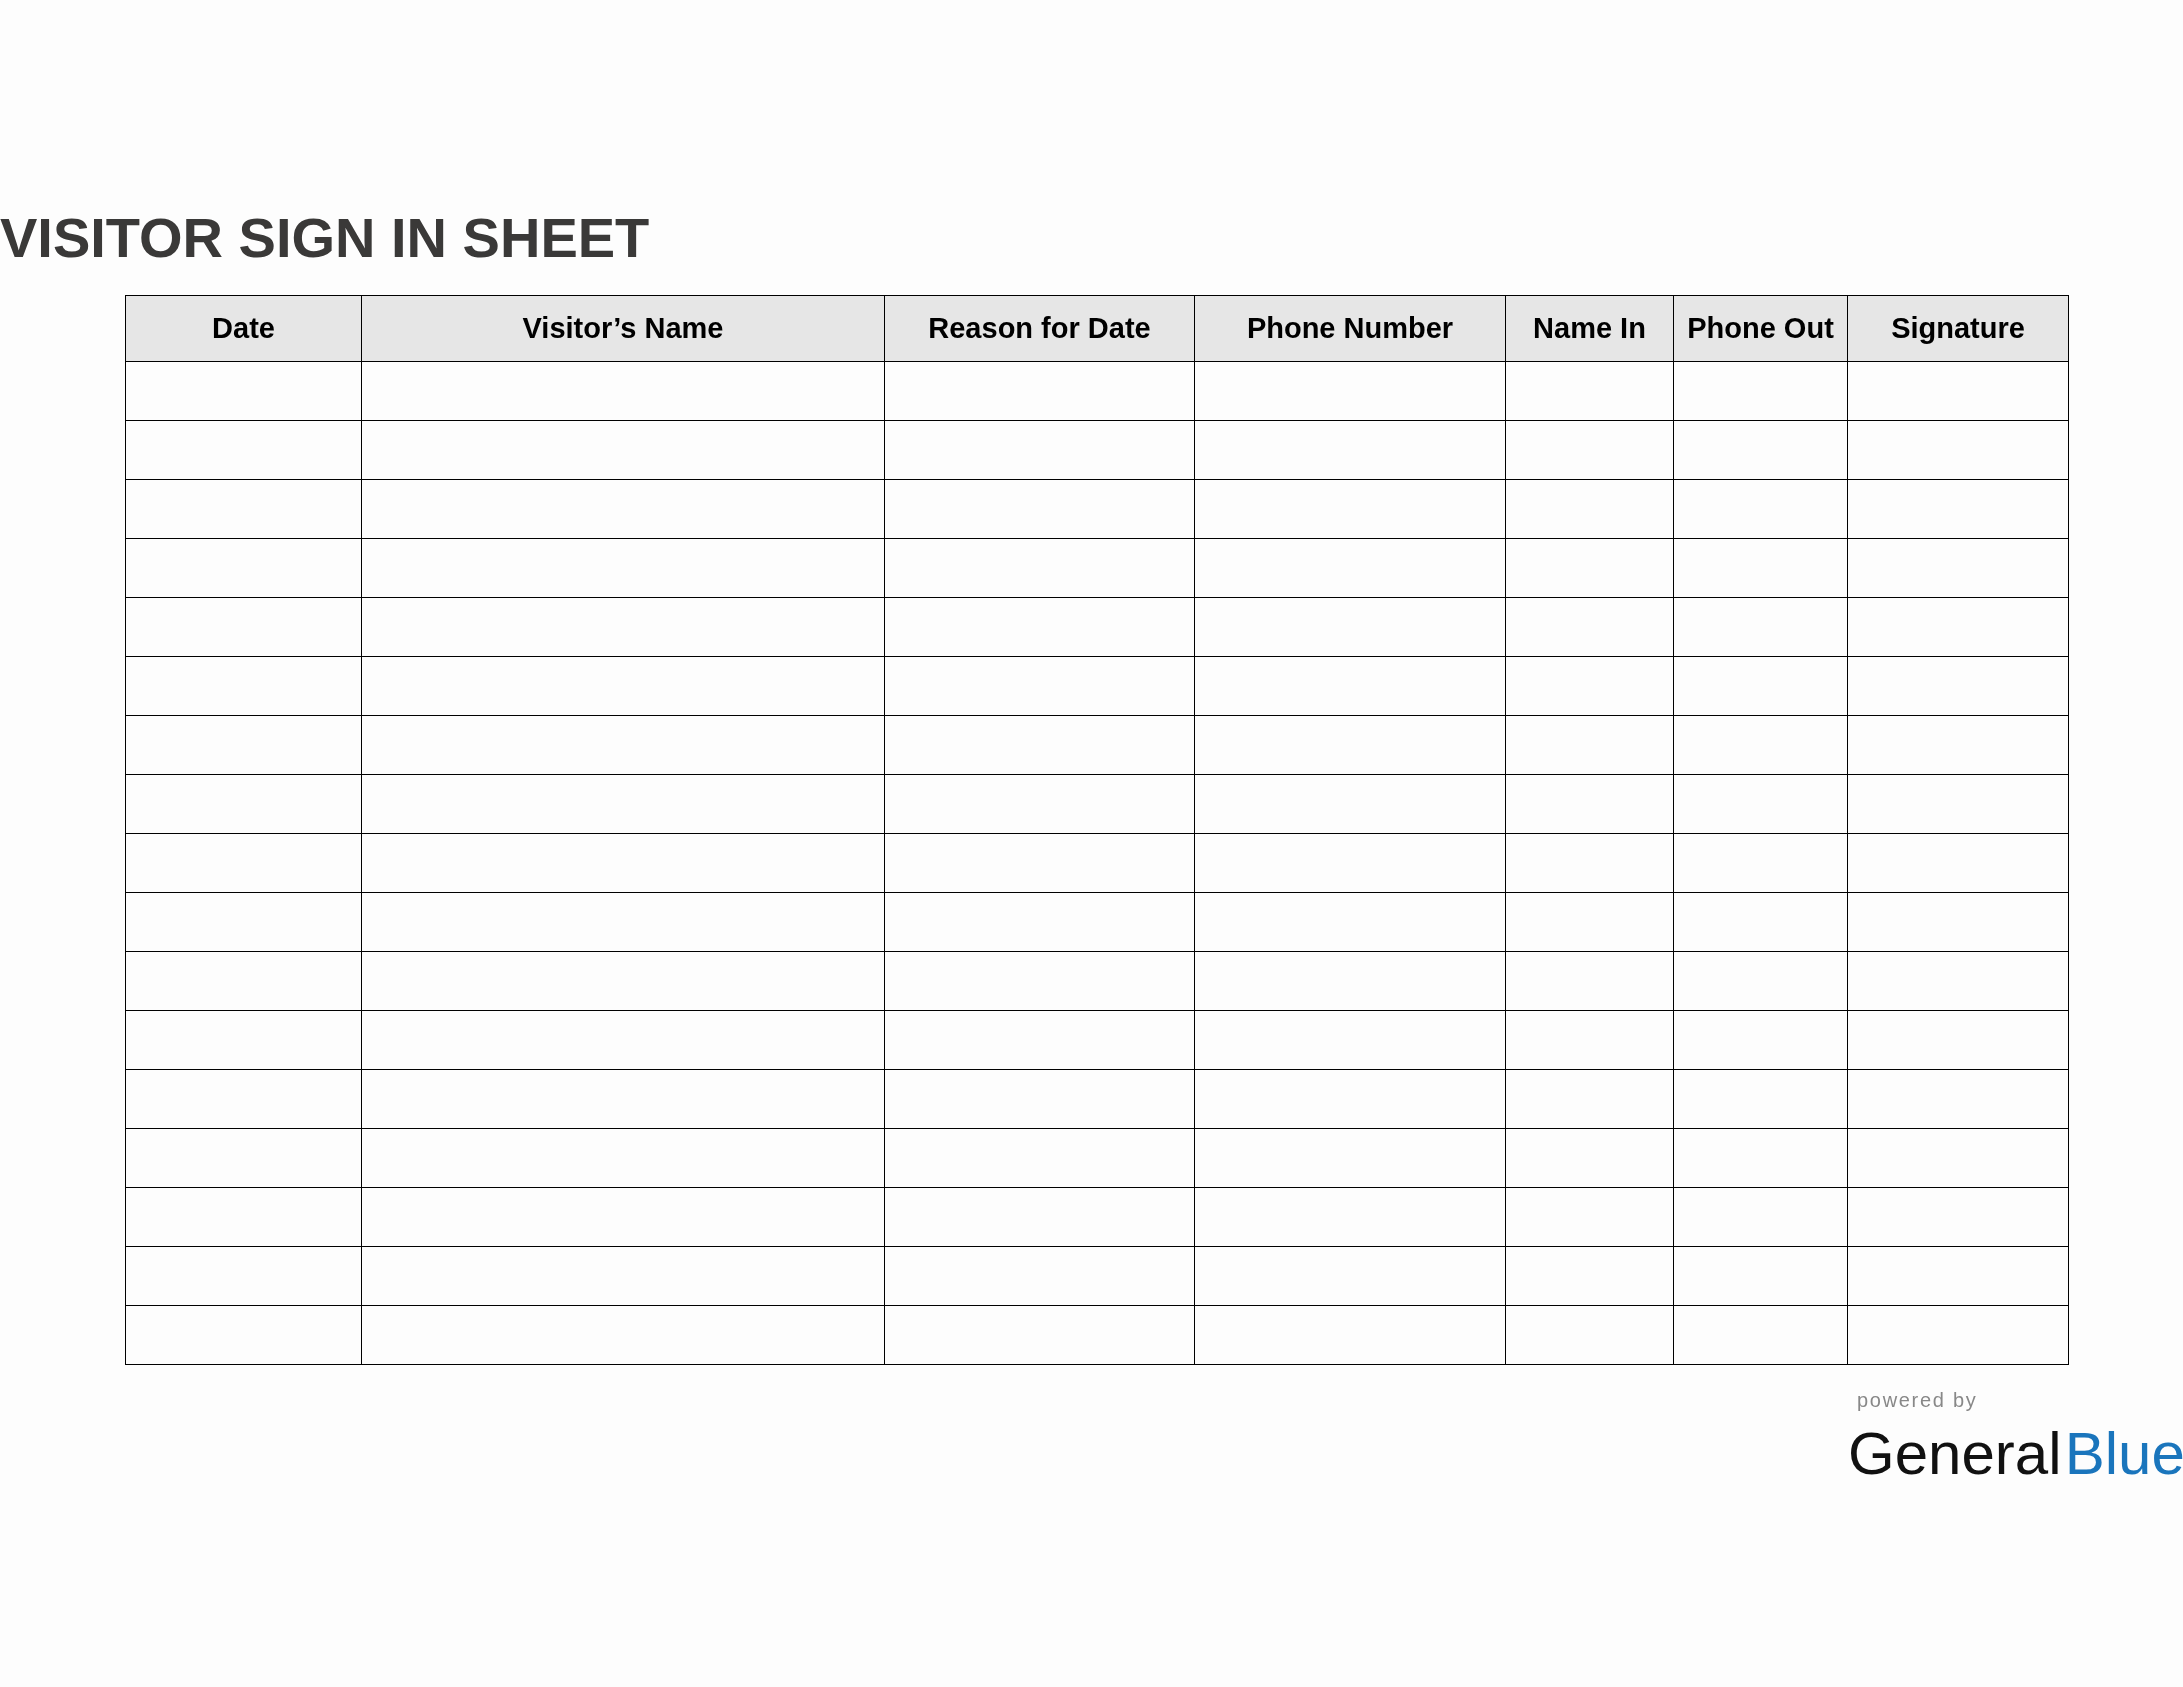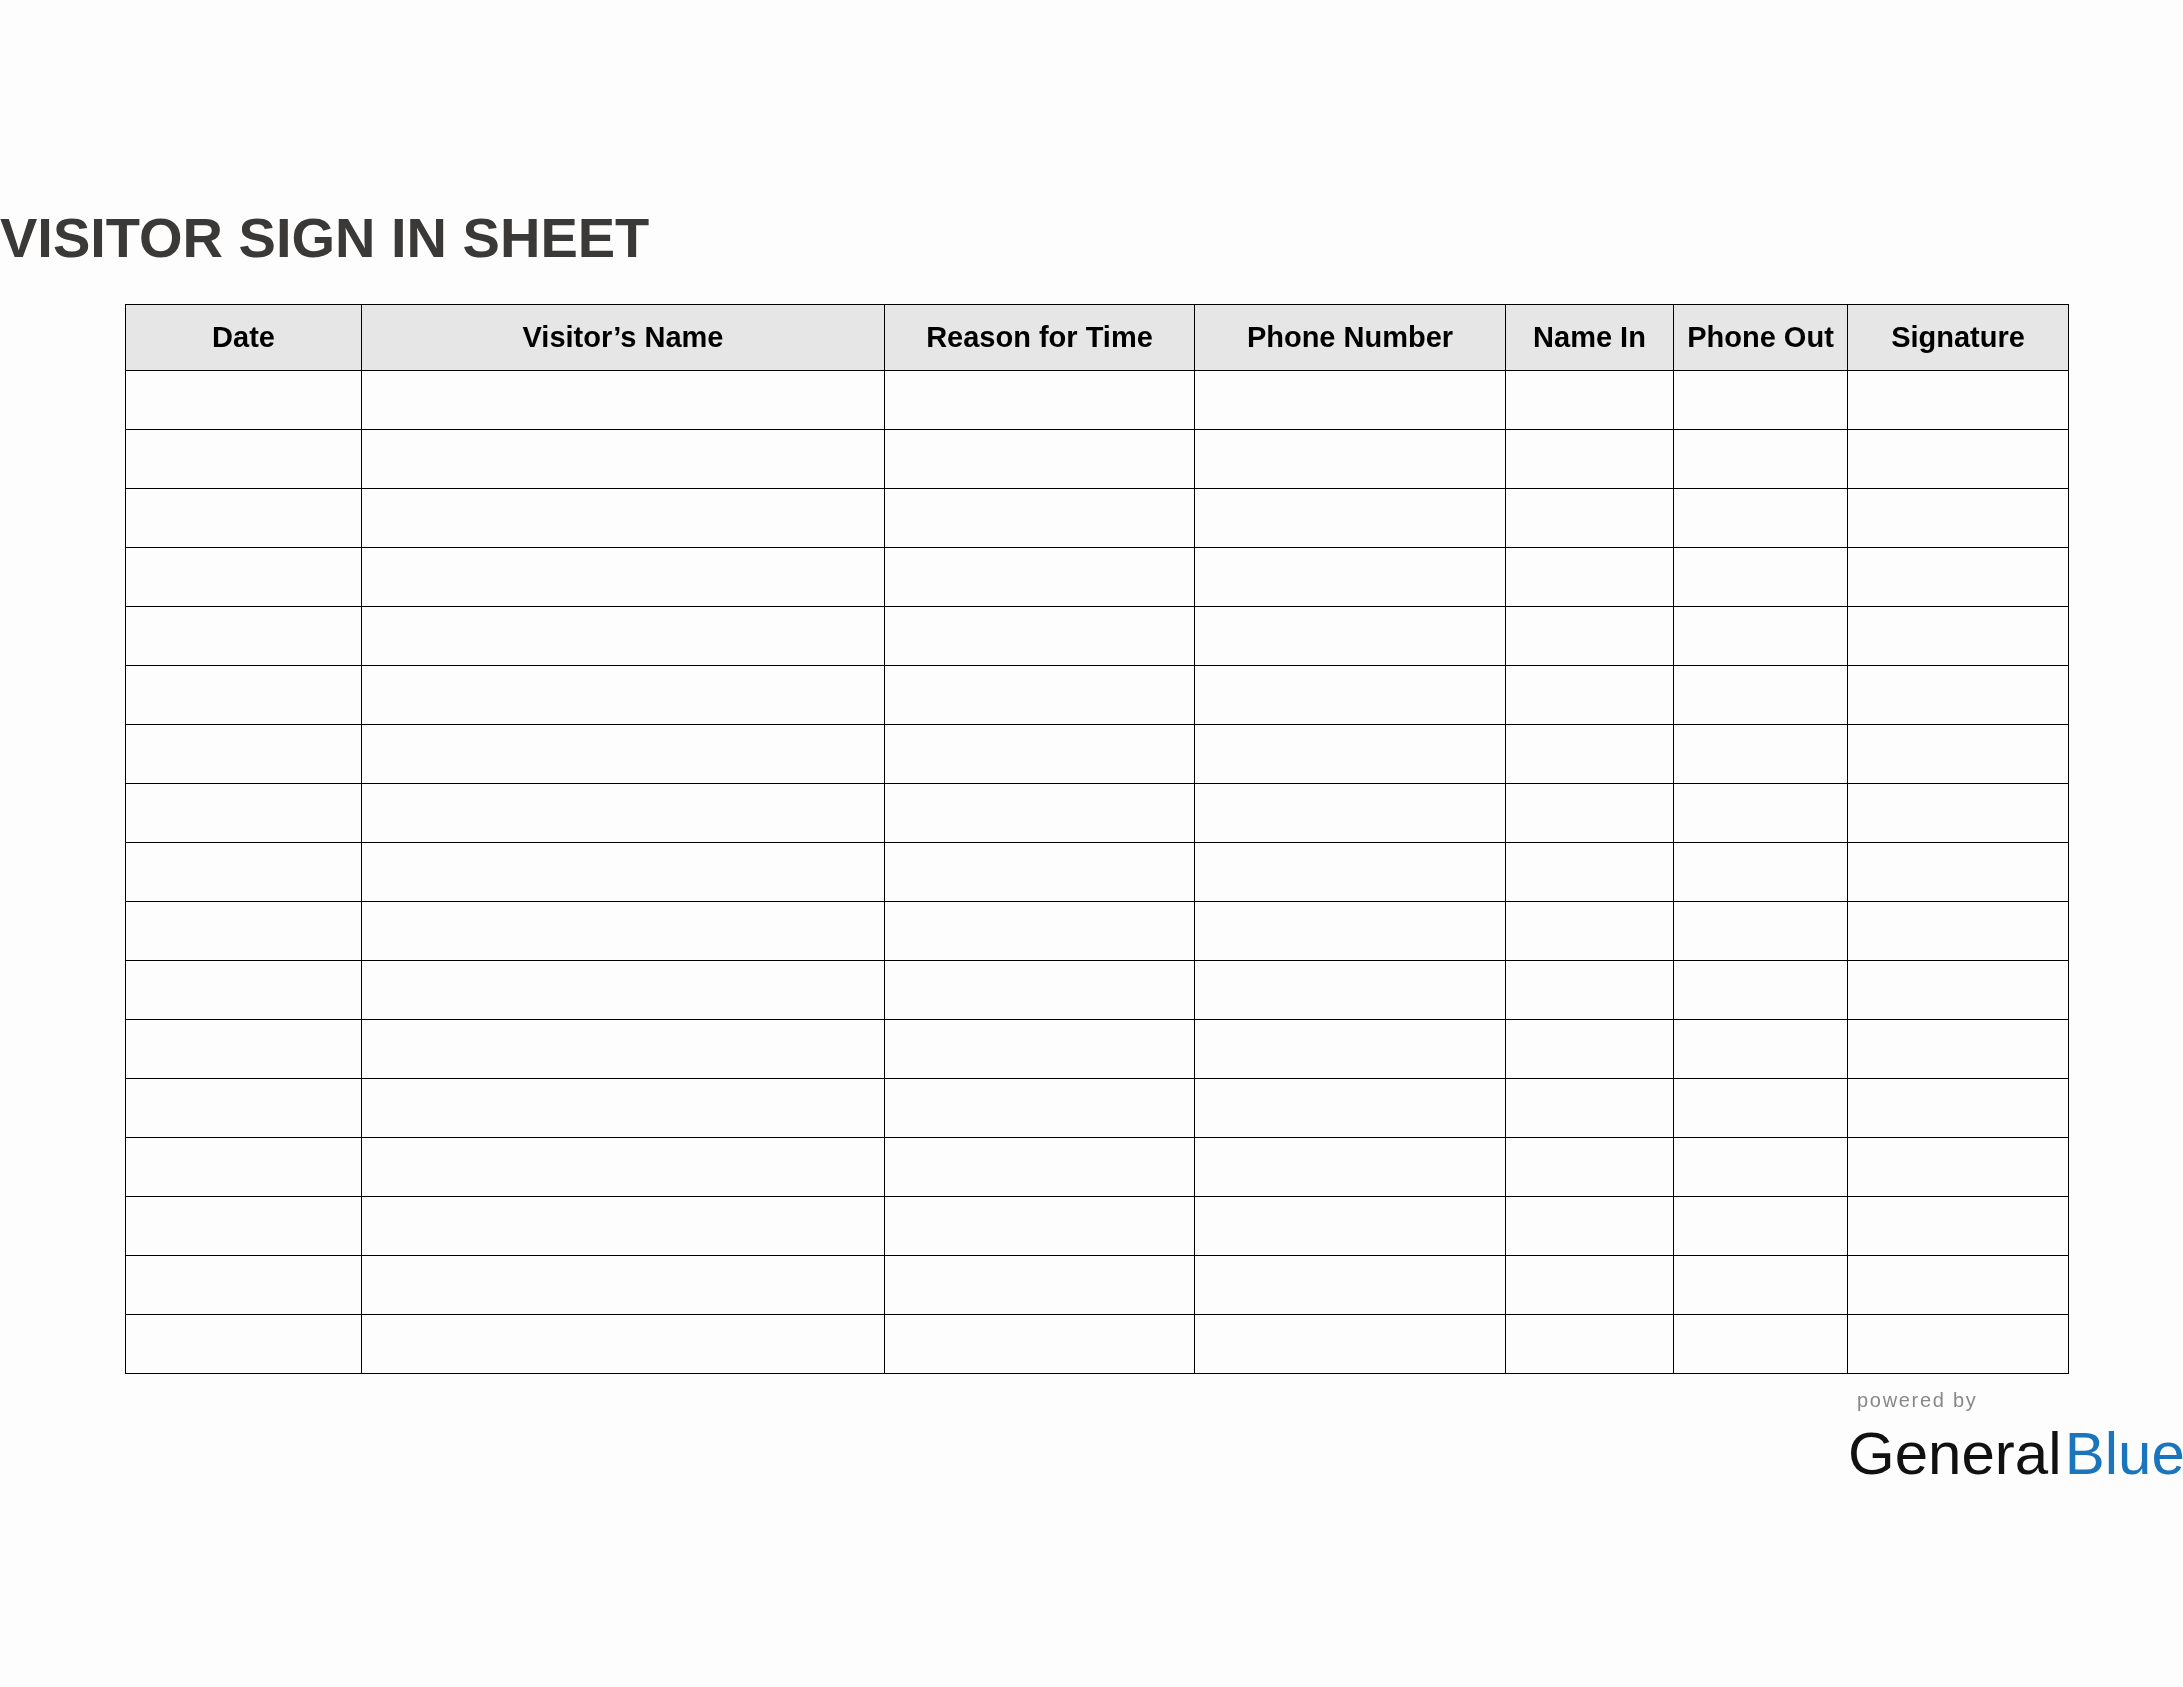--- a/index.html
+++ b/index.html
@@ -1,18 +1,18 @@
 <!DOCTYPE html>
 <html style="font-size:13.2px"><head>
 <meta charset="utf-8">
 <style>
   html, body { margin: 0; padding: 0; }
   body { width: 2183px; height: 1687px; background: #fdfdfd; position: relative; overflow: hidden; font-family: "Liberation Sans", sans-serif; }
   .title { position: absolute; left: 0; width: 2183px; top: 205px; text-align: left; font-size: 56px; font-weight: bold; color: #3a3938; letter-spacing: 0px; }
-  table { position: absolute; left: 125px; top: 304px; border-collapse: collapse; table-layout: fixed; width: 1943px; }
+  table { position: absolute; left: 125px; top: 295px; border-collapse: collapse; table-layout: fixed; width: 1943px; }
   th, td { border: 1.7px solid #000; padding: 0; }
   th { background: #e6e6e6; height: 65px; font-size: 29px; font-weight: bold; color: #000; text-align: center; vertical-align: middle; }
   td { height: 58px; background: #fdfdfd; }
   .powered { position: absolute; left: 1857px; top: 1389px; font-size: 20px; color: #888; letter-spacing: 1.7px; }
   .brand { position: absolute; left: 1848px; top: 1419px; font-size: 60px; color: #111; }
   .brand .blue { color: #1a75bc; margin-left: 3.3px; }
 </style>
 </head>
 <body>
 
@@ -25,21 +25,21 @@
       <col style="width: 310px;">
       <col style="width: 311px;">
       <col style="width: 168px;">
       <col style="width: 174px;">
       <col style="width: 221px;">
     </colgroup>
   <thead>
     <tr>
       <th>Date</th>
       <th>Visitor’s Name</th>
-      <th>Reason for Time</th>
+      <th>Reason for Date</th>
       <th>Phone Number</th>
       <th>Name In</th>
       <th>Phone Out</th>
       <th>Signature</th>
     </tr>
   </thead>
   <tbody id="tbody">
       <tr>
         <td></td>
         <td></td>

